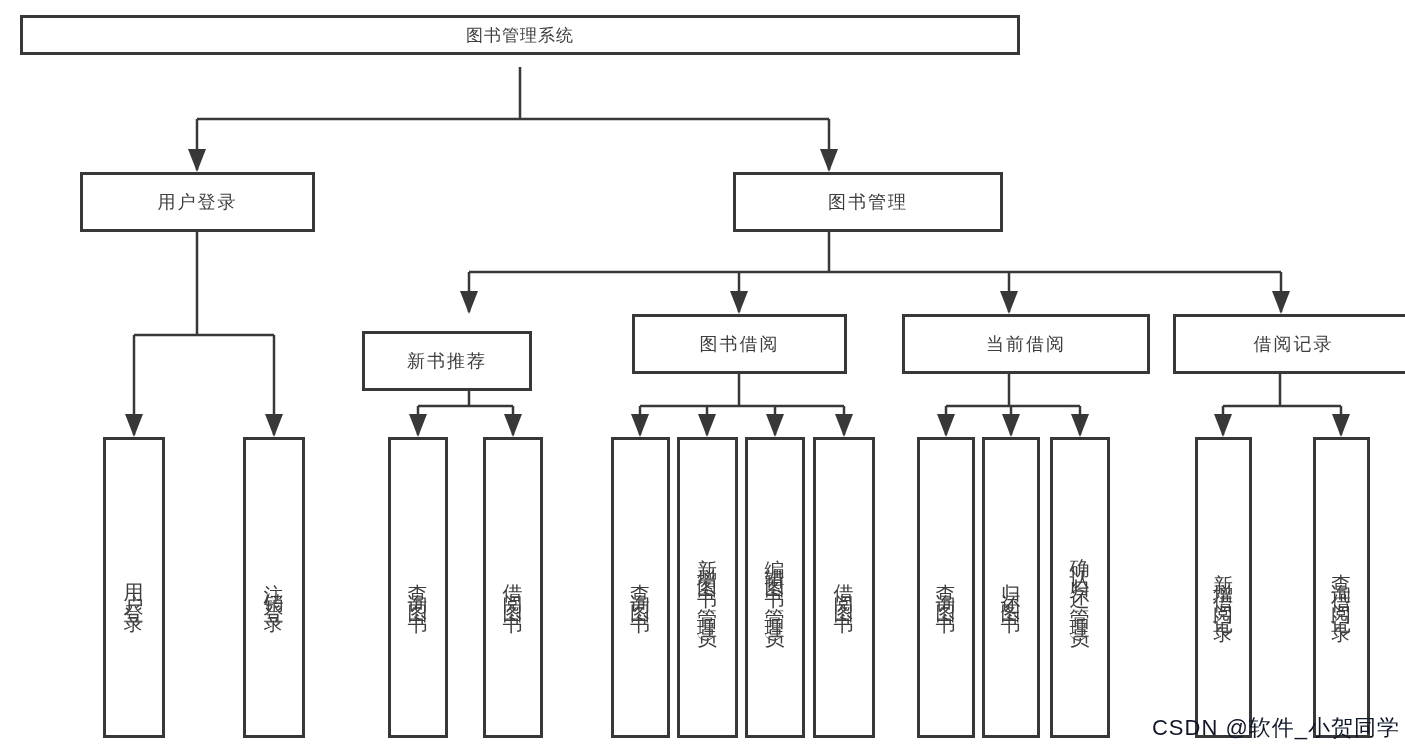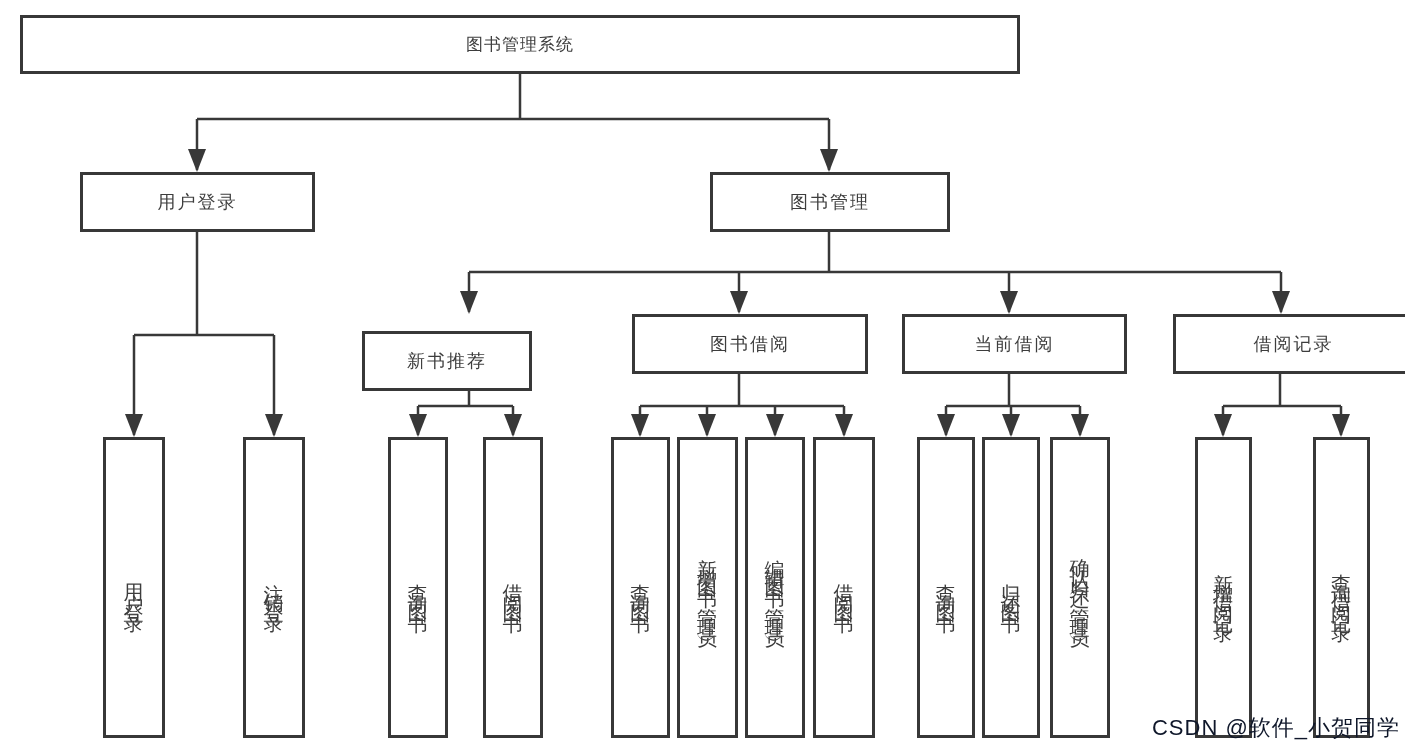--- a/index.html
+++ b/index.html
@@ -59,38 +59,38 @@
       <line x1="946" y1="406" x2="946" y2="435" marker-end="url(#arw)"></line>
       <line x1="1011" y1="406" x2="1011" y2="435" marker-end="url(#arw)"></line>
       <line x1="1080" y1="406" x2="1080" y2="435" marker-end="url(#arw)"></line>
 
       <path d="M1280 374 V406 M1223 406 H1341"></path>
       <line x1="1223" y1="406" x2="1223" y2="435" marker-end="url(#arw)"></line>
       <line x1="1341" y1="406" x2="1341" y2="435" marker-end="url(#arw)"></line>
     </g>
   </svg>
 
-  <div class="box h root" style="left:20px; top:15px; width:1000px; height:59px;">
+  <div class="box h root" style="left:20px; top:15px; width:1000px; height:40px;">
     <span class="lbl">图书管理系统</span>
   </div>
 
   <div class="box h" style="left:80px; top:172px; width:235px; height:60px;">
     <span class="lbl">用户登录</span>
   </div>
-  <div class="box h" style="left:710px; top:172px; width:240px; height:60px;">
+  <div class="box h" style="left:733px; top:172px; width:270px; height:60px;">
     <span class="lbl">图书管理</span>
   </div>
 
   <div class="box h" style="left:362px; top:314px; width:170px; height:60px;margin-top:17px;">
     <span class="lbl">新书推荐</span>
   </div>
-  <div class="box h" style="left:632px; top:314px; width:236px; height:60px;">
+  <div class="box h" style="left:632px; top:314px; width:215px; height:60px;">
     <span class="lbl">图书借阅</span>
   </div>
-  <div class="box h" style="left:902px; top:314px; width:225px; height:60px;">
+  <div class="box h" style="left:902px; top:314px; width:248px; height:60px;">
     <span class="lbl">当前借阅</span>
   </div>
   <div class="box h" style="left:1173px; top:314px; width:241px; height:60px;">
     <span class="lbl">借阅记录</span>
   </div>
 
   <div class="box v" style="left:103px; top:437px; width:62px; height:301px;">
     <span class="lbl">用户登录</span>
   </div>
   <div class="box v" style="left:243px; top:437px; width:62px; height:301px;">

